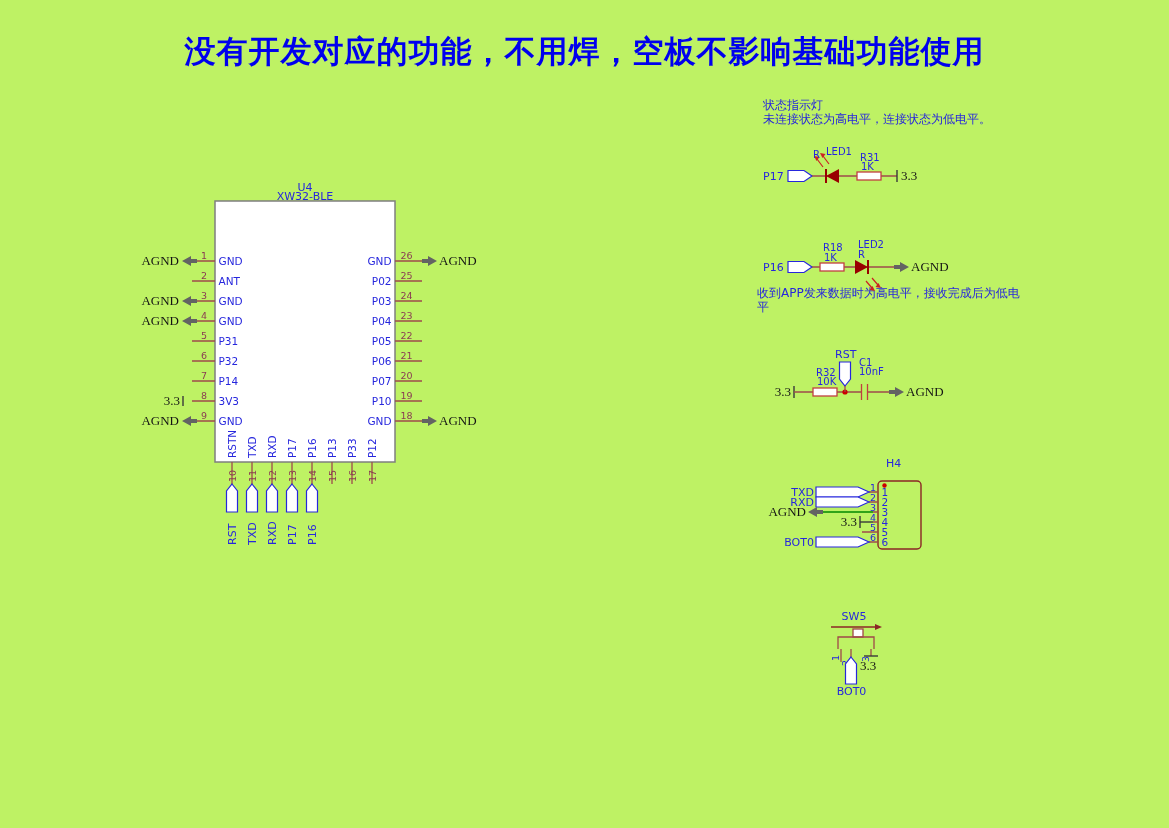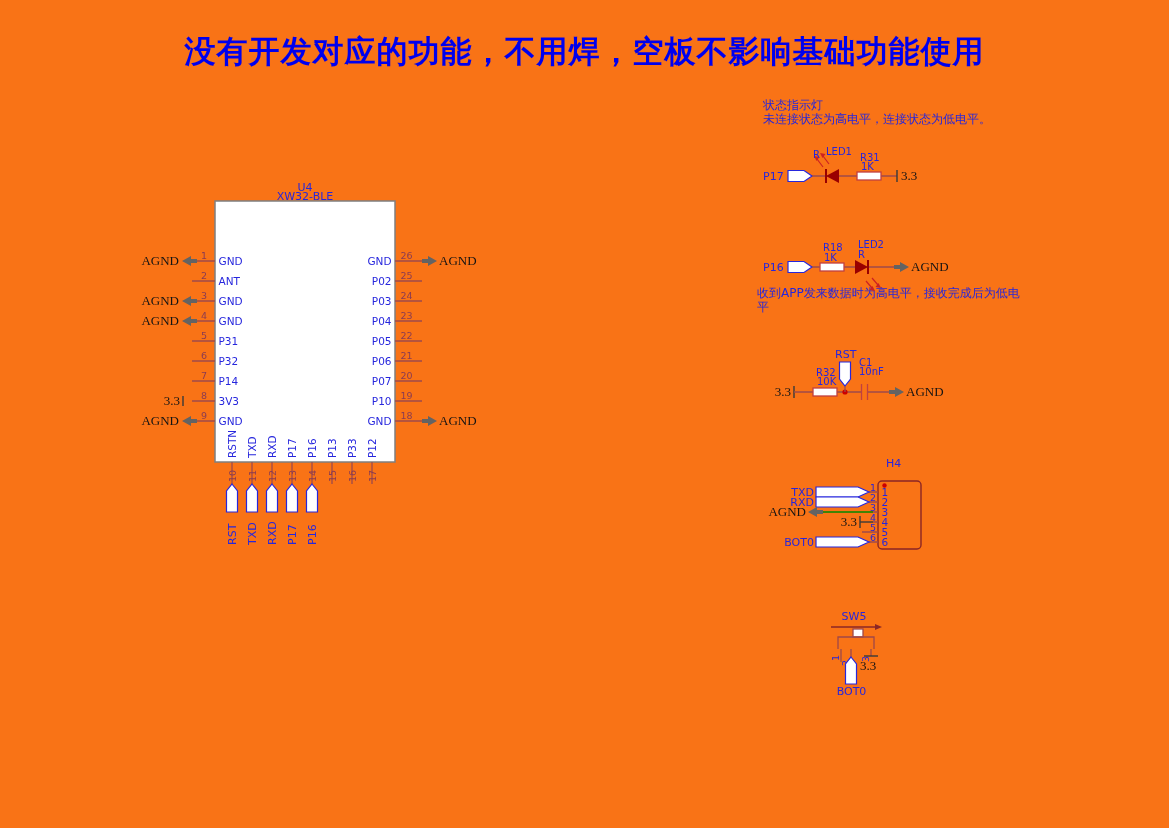--- a/index.html
+++ b/index.html
@@ -1,16 +1,16 @@
 <!DOCTYPE html>
 <html><head>
 <meta charset="utf-8">
 <style>
   html,body{margin:0;padding:0;background:#fff;}
-  #sheet{position:relative;width:1169px;height:828px;background:#f97316;overflow:hidden;
+  #sheet{position:relative;width:1169px;height:828px;background:#bef264;overflow:hidden;
          font-family:"DejaVu Sans",sans-serif;}
   #schematic-svg{position:absolute;left:0;top:0;}
   .page-title{position:absolute;left:0;top:31px;width:100%;text-align:center;
     font-size:31px;font-weight:bold;color:#0000ee;letter-spacing:1px;
     font-family:"DejaVu Sans",sans-serif;}
   .note{position:absolute;color:#2626dd;font-size:12px;line-height:13.5px;
     font-family:"DejaVu Sans",sans-serif;white-space:nowrap;}
   #note-status{left:763px;top:99px;}
   #note-rx{left:757px;top:287px;}
   

